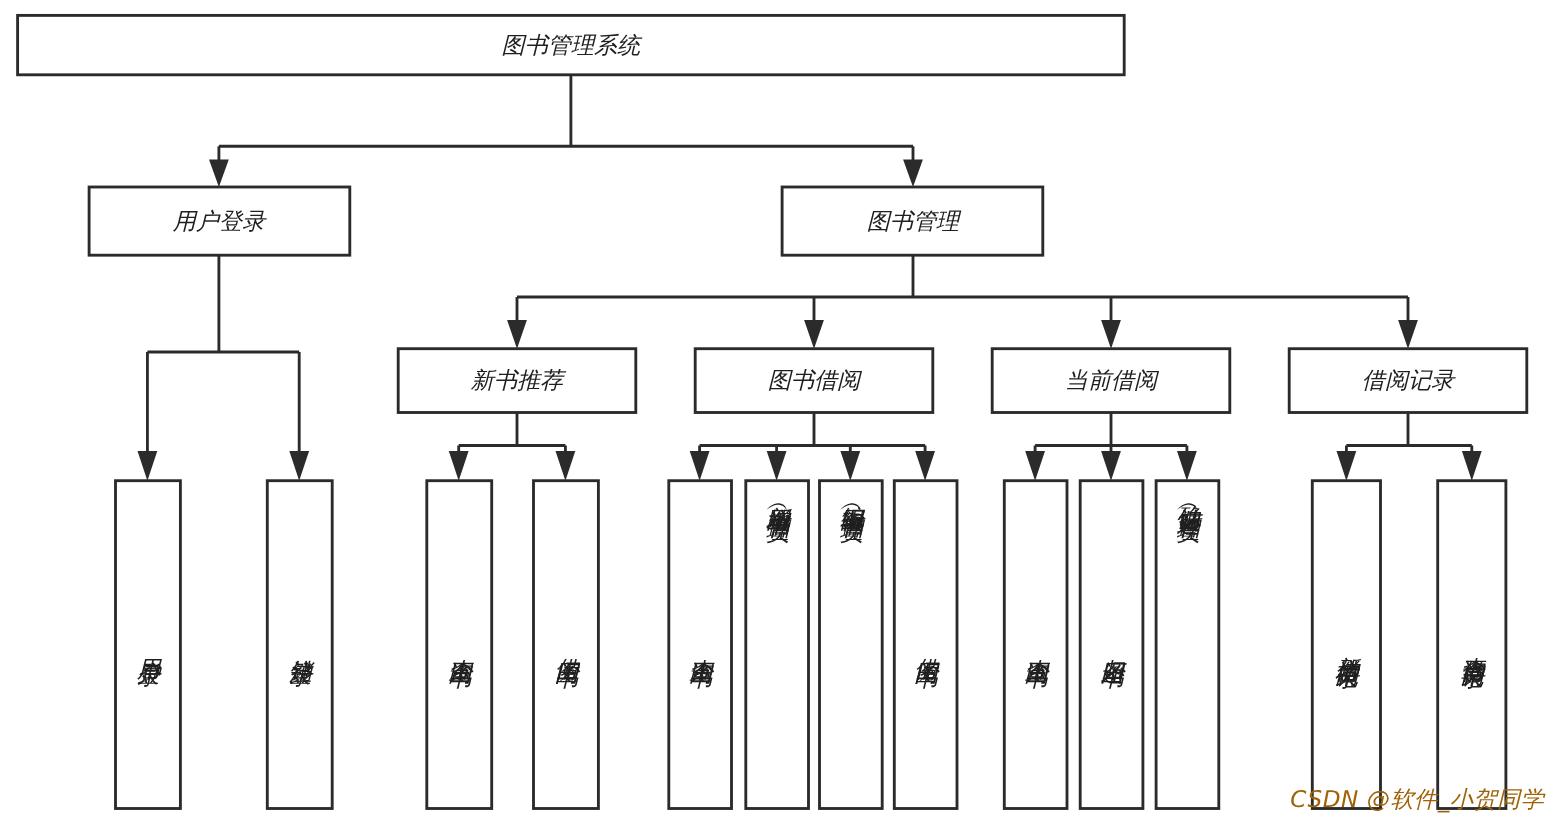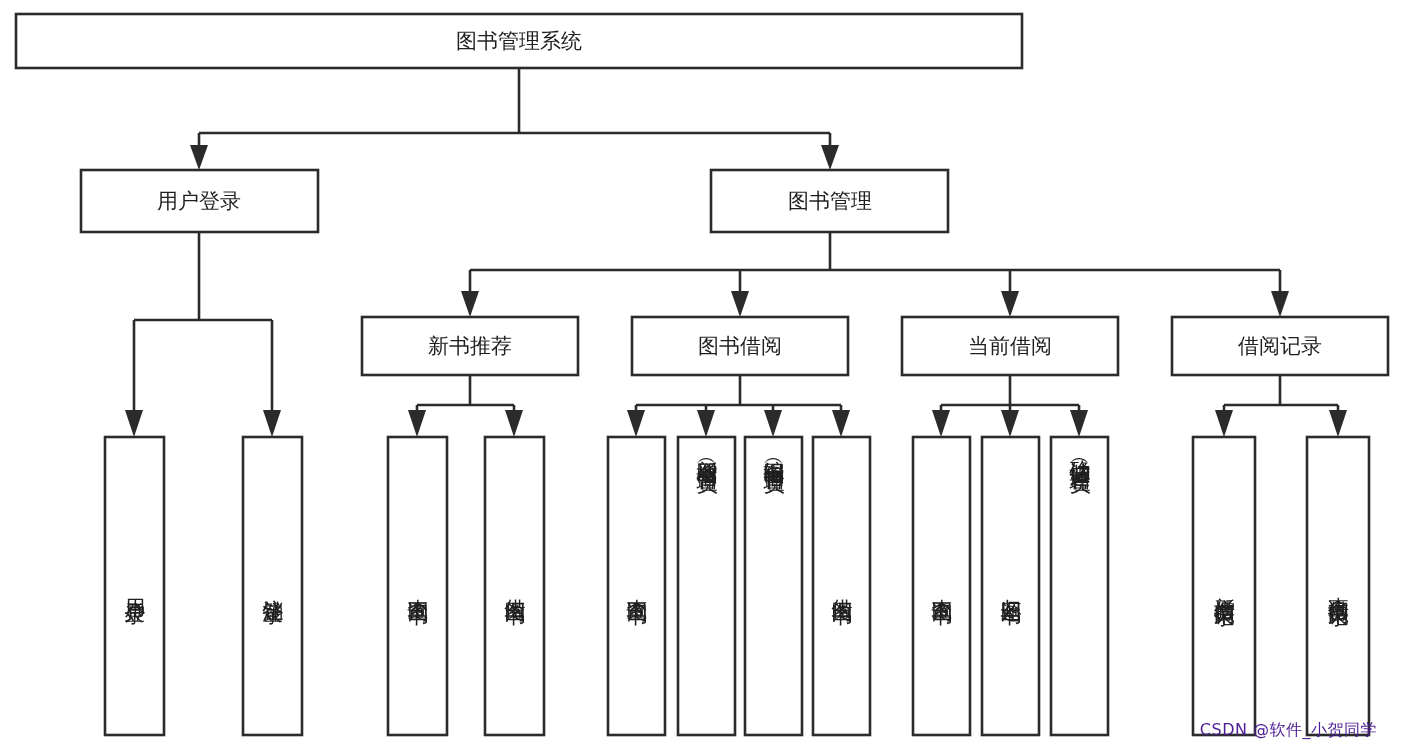--- a/index.html
+++ b/index.html
@@ -10,20 +10,21 @@
   body {
     width: 1405px;
     height: 747px;
     font-family: "DejaVu Sans", "Liberation Sans", sans-serif;
     overflow: hidden;
   }
   #diagram-root {
     position: relative;
     width: 1405px;
     height: 747px;
+    font-style: italic;
   }
   svg#flow {
     position: absolute;
     left: 0;
     top: 0;
     width: 1405px;
     height: 747px;
   }
   .node-box {
     fill: #ffffff;
@@ -59,25 +60,25 @@
     text-orientation: upright;
     font-family: "DejaVu Sans", "Liberation Sans", sans-serif;
     font-size: 21px;
     line-height: 1.28;
     letter-spacing: 2px;
     color: #1f1f1f;
     white-space: nowrap;
   }
   .watermark {
     position: absolute;
-    right: 28px;
+    right: 1px;
     bottom: 6px;
     font-family: "DejaVu Sans", "Liberation Sans", sans-serif;
-    font-size: 16px;
-    color: #4c1d95;
+    font-size: 21px;
+    color: #a16207;
     letter-spacing: 0.5px;
     white-space: nowrap;
   }
 </style>
 </head>
 <body>
 
 <div id="diagram-root">
 
   <svg id="flow" viewBox="0 0 1405 747">

